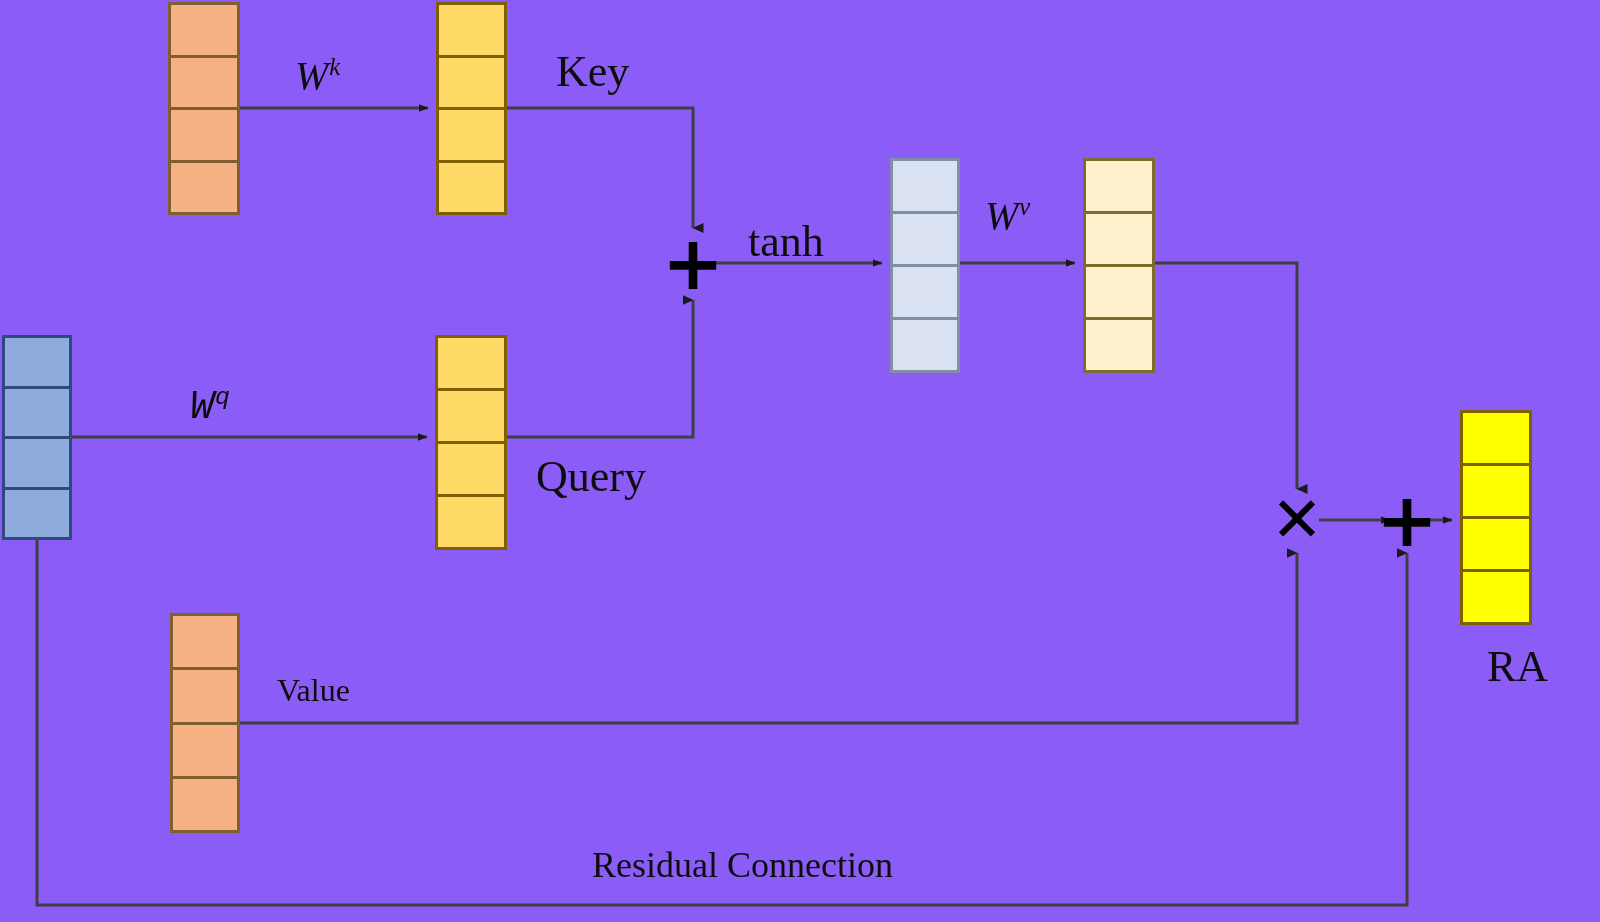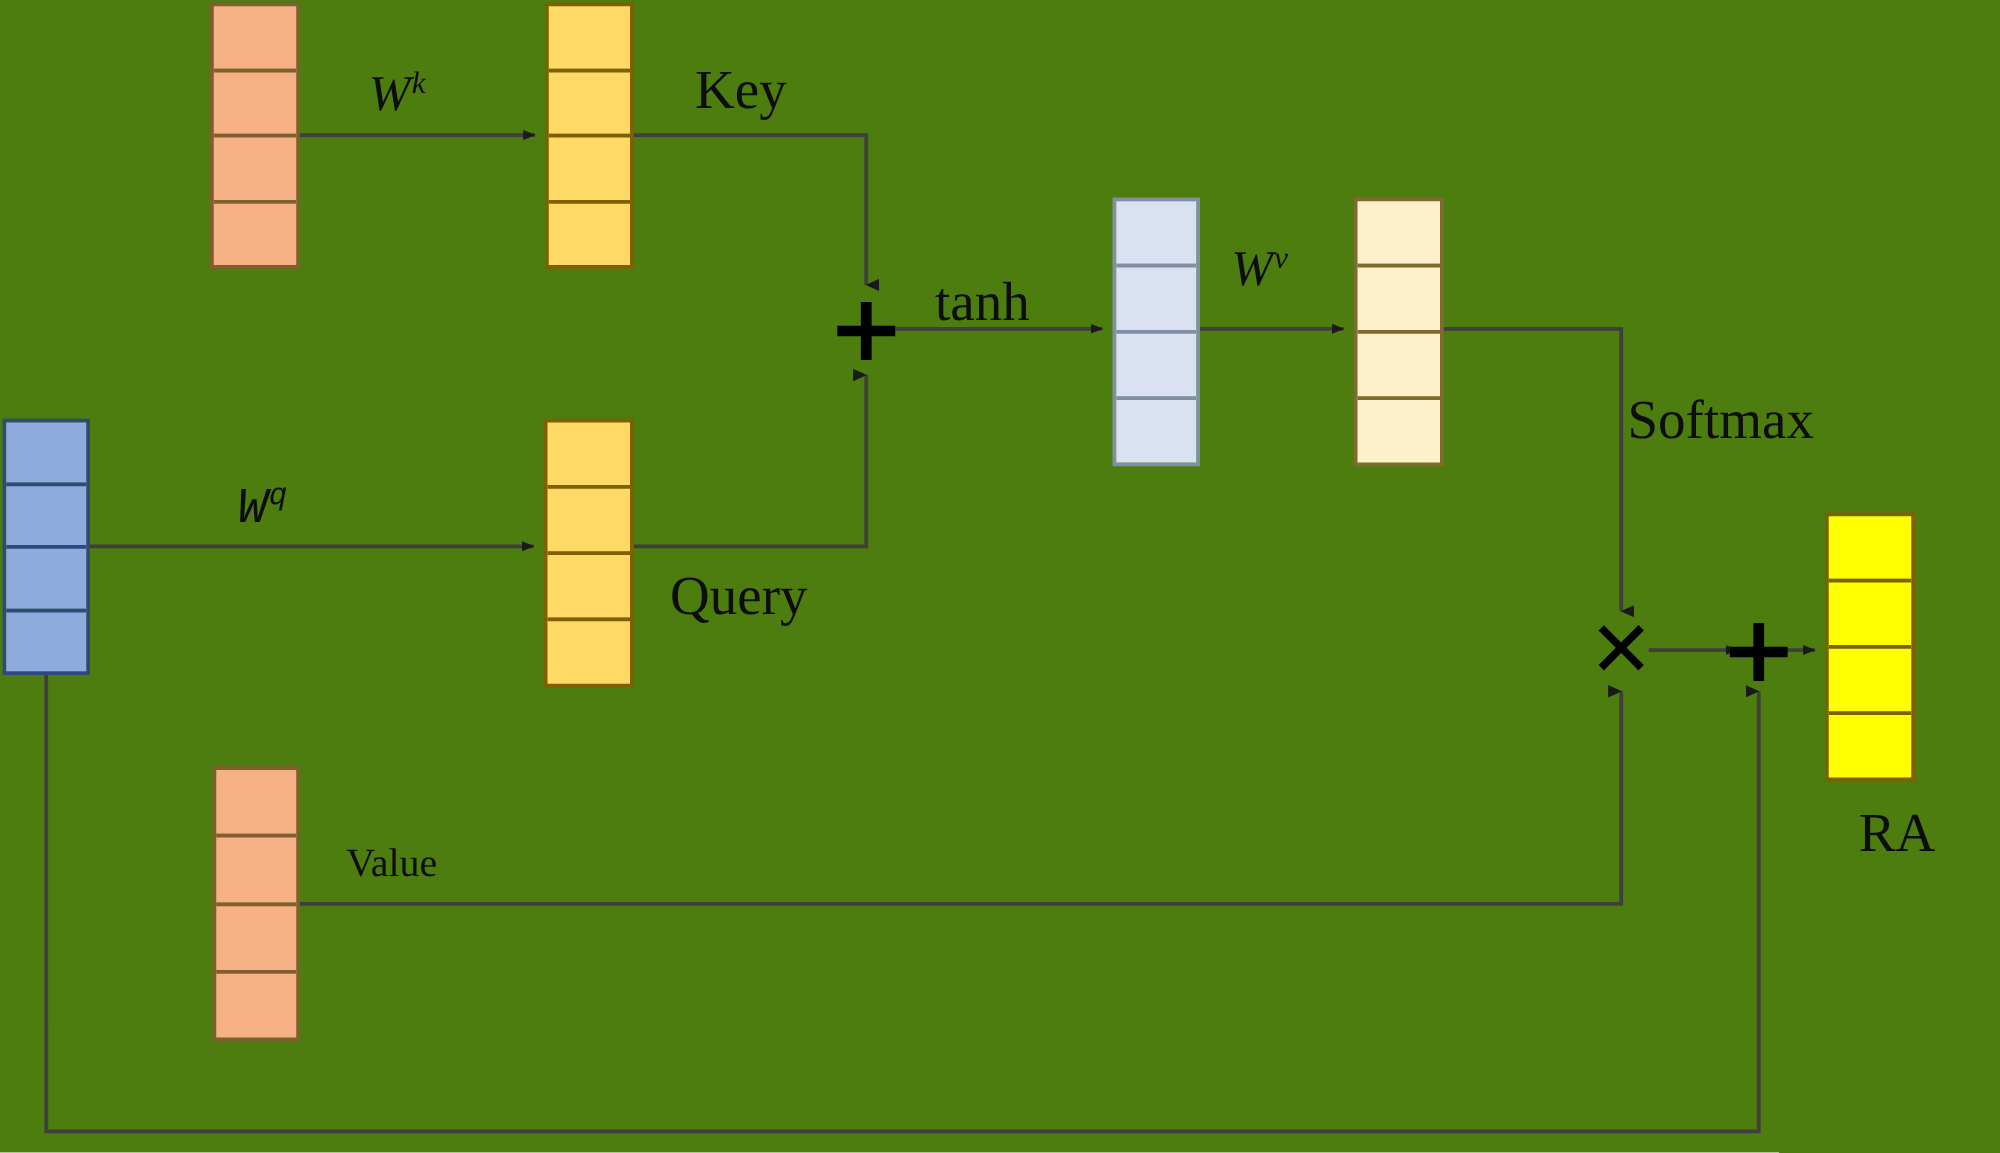--- a/index.html
+++ b/index.html
@@ -7,21 +7,21 @@
     padding: 0;
     background: #ffffff;
   }
   body {
     font-family: "Liberation Serif", serif;
   }
   #canvas {
     position: relative;
     width: 1600px;
     height: 922px;
-    background: #4d7c0f;
+    background: #8b5cf6;
     overflow: hidden;
   }
   #diagram-svg {
     position: absolute;
     left: 0;
     top: 0;
     width: 1600px;
     height: 922px;
   }
   .vec-block {
@@ -162,20 +162,20 @@
     </div>
 
   <div class="wmat" id="lab-w_key" style="left: 295px; top: 55px; font-size: 40px;"><span>W</span><sup>k</sup></div>
   <div class="wmat" id="lab-w_query" style="left: 190px; top: 385px; font-size: 40px; font-family: Liberation Mono, monospace;"><span>W</span><sup>q</sup></div>
   <div class="wmat" id="lab-w_value" style="left: 985px; top: 195px; font-size: 40px;"><span>W</span><sup>v</sup></div>
 
   <div class="lbl lbl-italic" id="lab-key" style="left: 556px; top: 50px; font-size: 44px;">Key</div>
   <div class="lbl lbl-italic" id="lab-query" style="left: 536px; top: 455px; font-size: 44px;">Query</div>
   <div class="lbl lbl-italic" id="lab-value" style="left: 277px; top: 658px; font-size: 32px; margin-top: 16px;">Value</div>
   <div class="lbl lbl-upright" id="lab-tanh" style="left: 748px; top: 220px; font-size: 44px;">tanh</div>
-  <div class="lbl lbl-italic" id="lab-softmax" style="left: 1302px; top: 314px; font-size: 44px;">Softmax</div>
   <div class="lbl lbl-italic" id="lab-ra" style="left: 1487px; top: 645px; font-size: 44px;">RA</div>
+  <div class="lbl lbl-upright" id="lab-residual" style="left: 592px; top: 847px; font-size: 36px;">Residual Connection</div>
 
   <div class="op-sym" id="op-add_qk" style="font-size: 74px; left: 693px; top: 263px; transform: translate(-50%, -50%);">+</div>
   <div class="op-sym" id="op-multiply" style="font-size: 62px; left: 1297px; top: 520px; transform: translate(-50%, -50%);">✕</div>
   <div class="op-sym" id="op-add_res" style="font-size: 74px; left: 1407px; top: 520px; transform: translate(-50%, -50%);">+</div>
 
 </div>
 
 </body></html>

